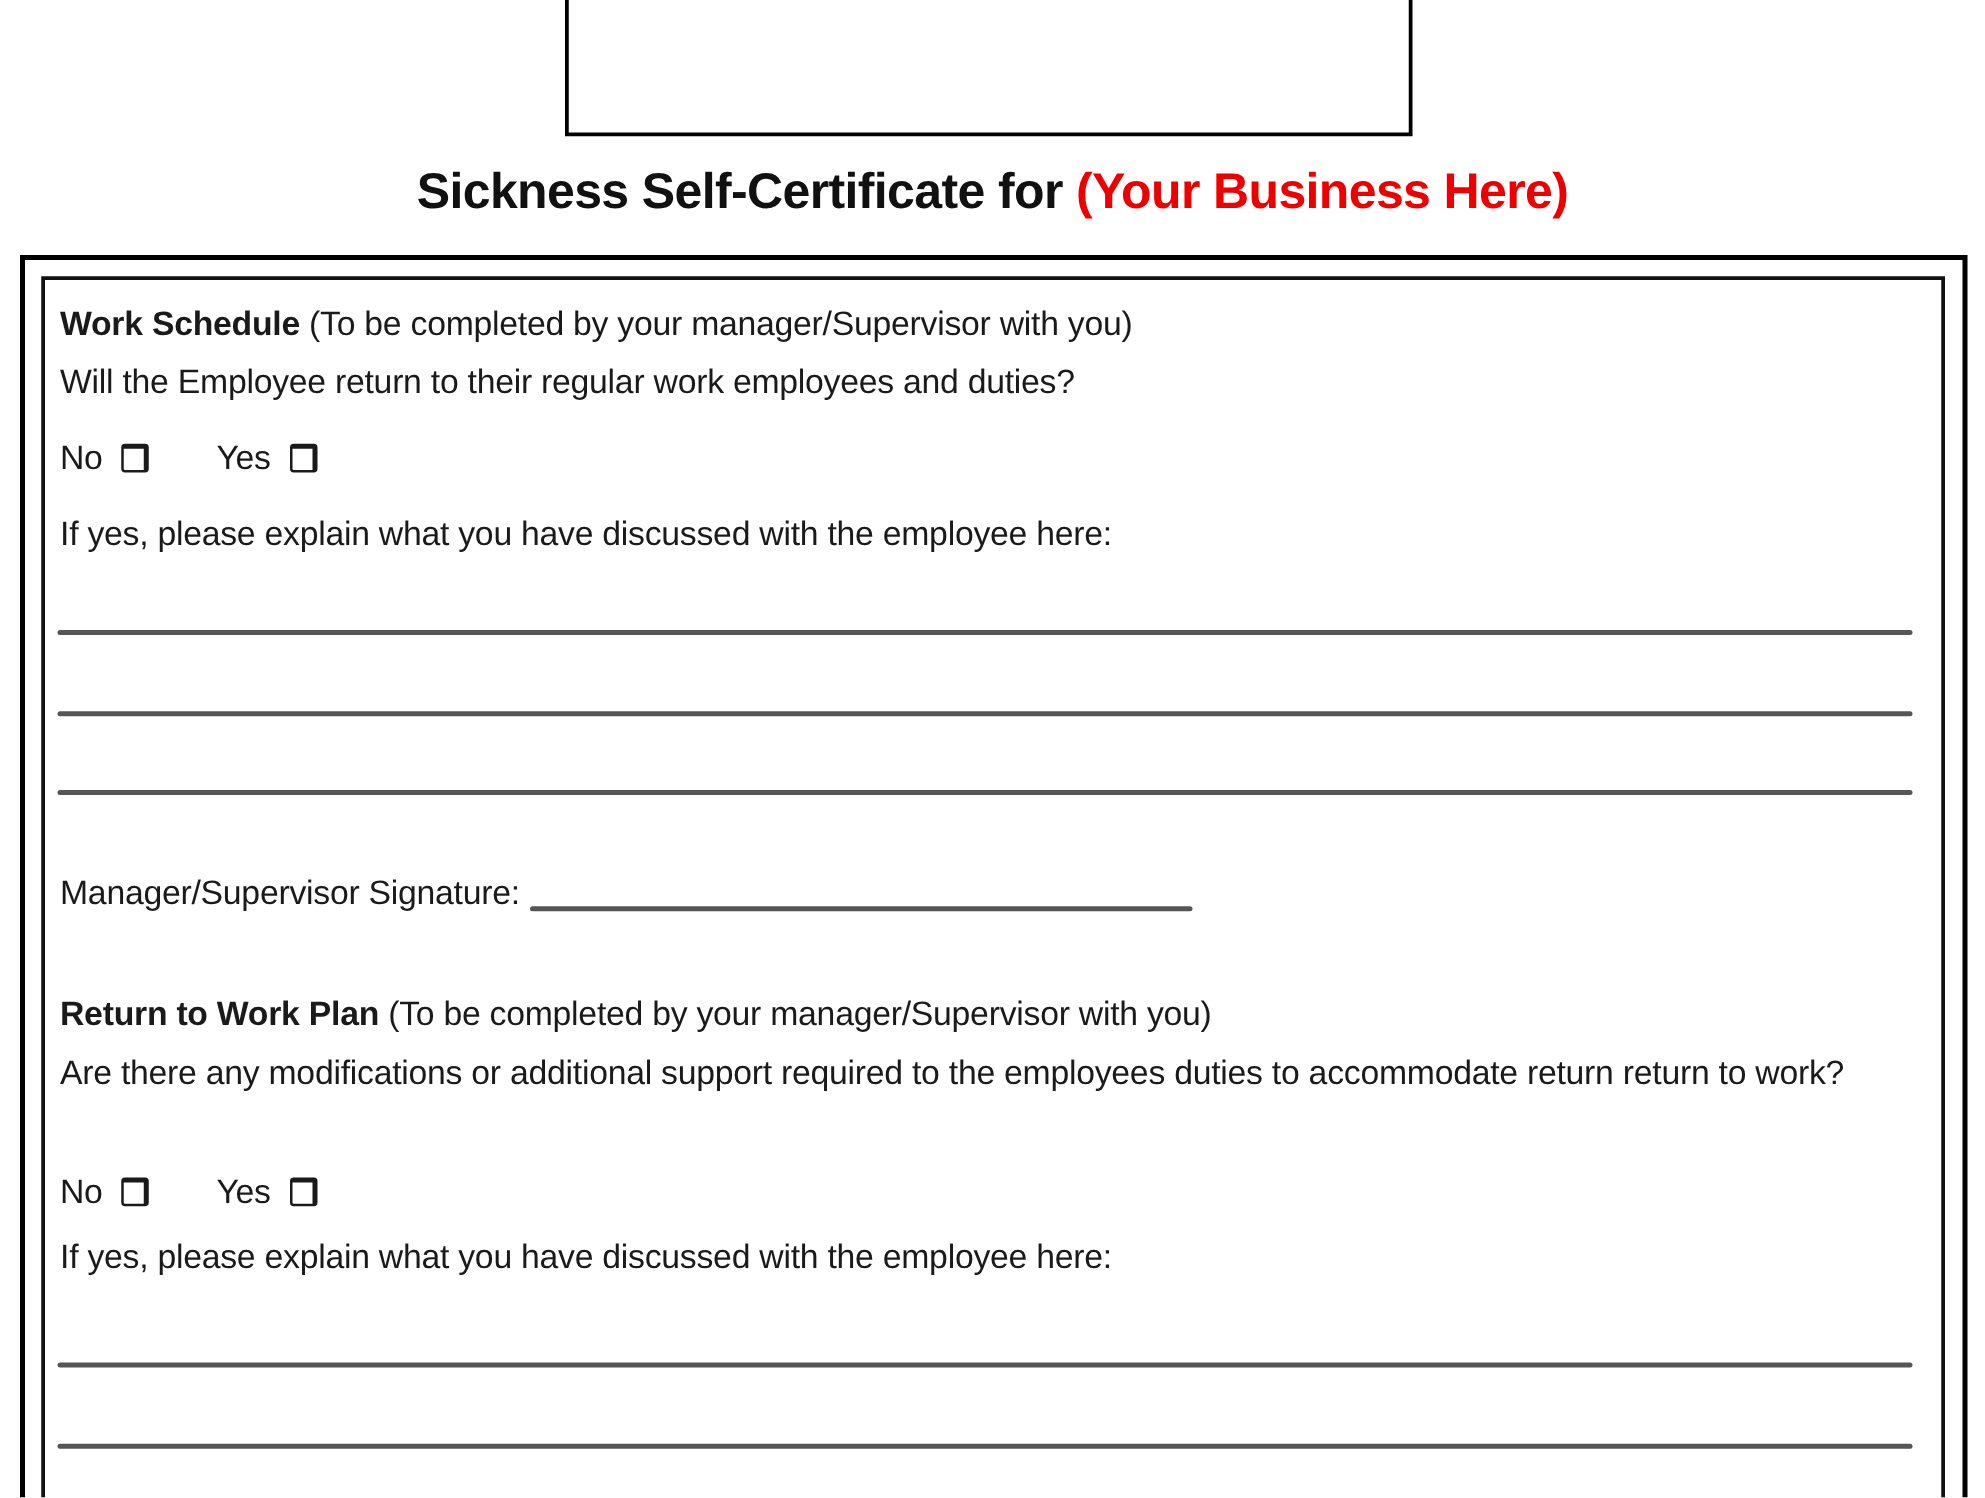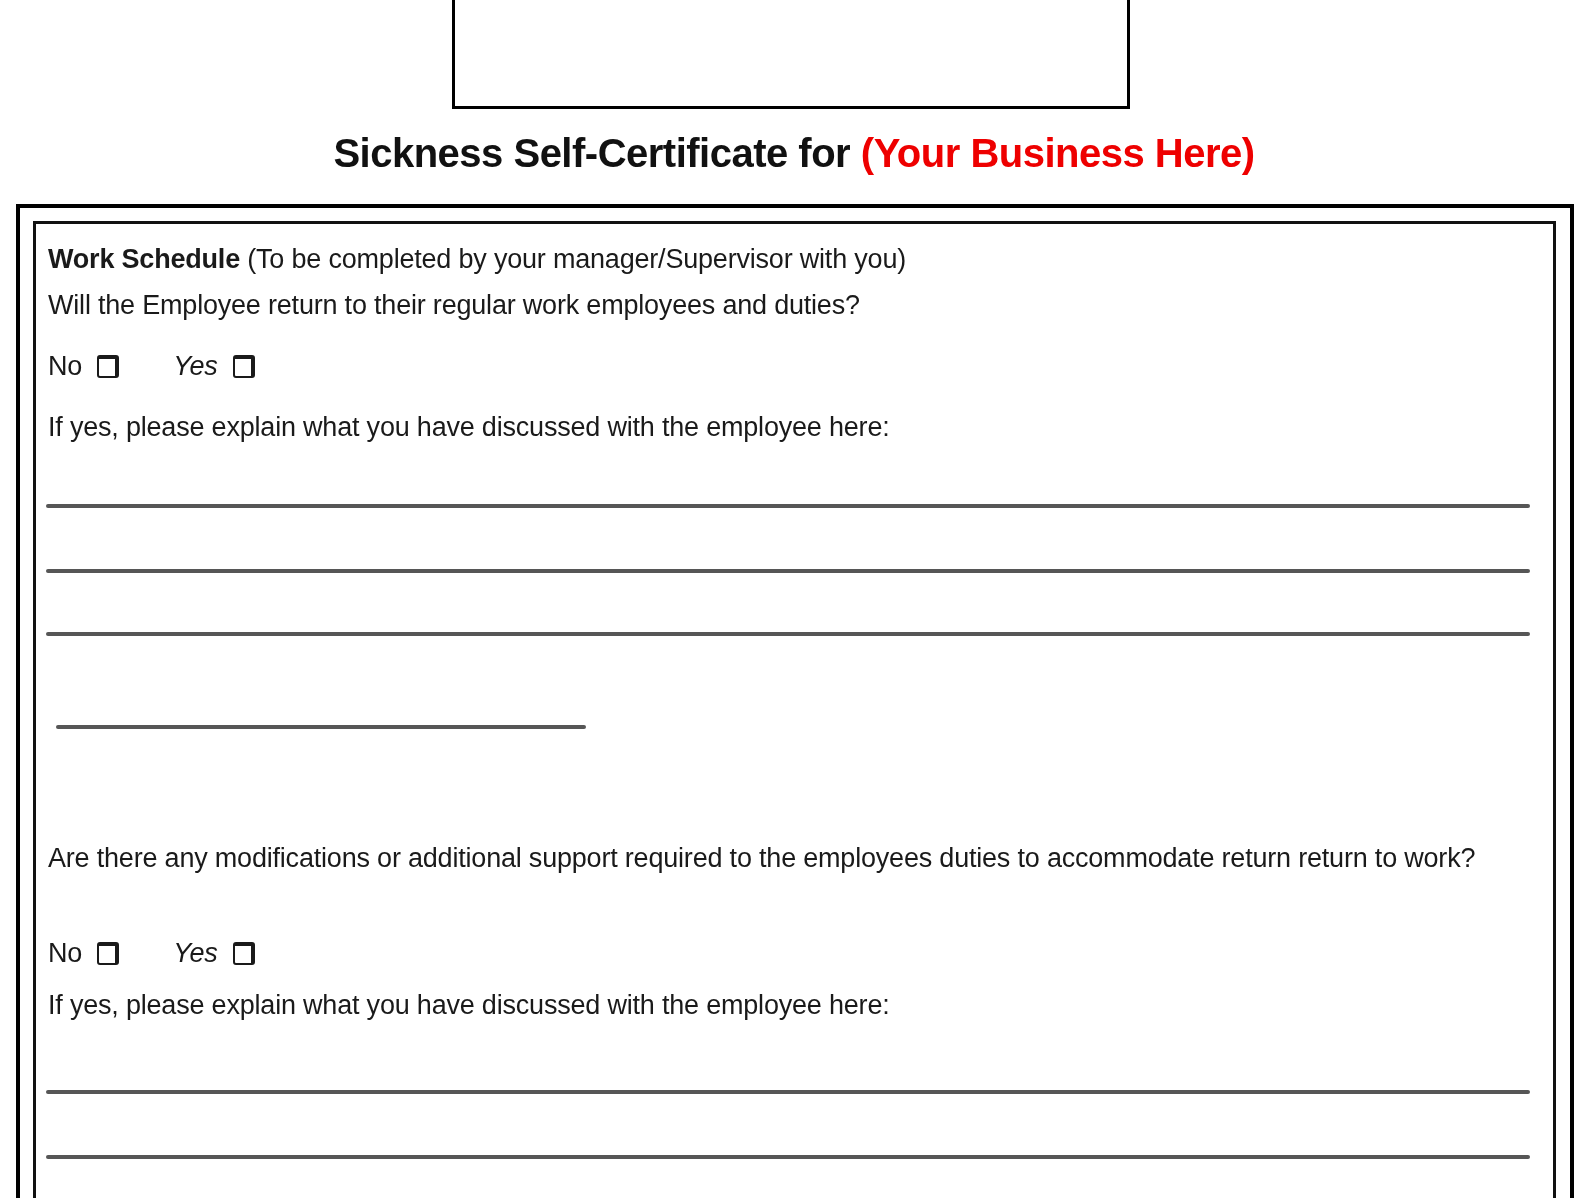--- a/index.html
+++ b/index.html
@@ -67,21 +67,21 @@
     box-sizing:border-box;
     width:22px;height:23px;
     border:2px solid #1a1a1a;
     border-top-width:4px;
     border-right-width:4px;
     border-radius:3px;
     background:#fff;
     vertical-align:-3px;
     margin-left:15px;
   }
-  .yes-label{ margin-left:54px;font-style:italic; }
+  .yes-label{ margin-left:54px; }
   .answer-line{
     position:absolute;
     left:10px;
     width:1484px;height:4px;
     background:#565656;
     border-radius:2px;
   }
   .sig-line{
     display:inline-block;
     width:530px;height:4px;
@@ -108,22 +108,23 @@
       <div class="row" style="top:66px">Will the Employee return to their regular work employees and duties?</div>
 
       <div class="row" style="top:127px"><span>No</span><span class="cb"></span><span class="yes-label">Yes</span><span class="cb"></span></div>
 
       <div class="row" style="top:188px">If yes, please explain what you have discussed with the employee here:</div>
 
       <div class="answer-line" style="top:280px"></div>
       <div class="answer-line" style="top:345px"></div>
       <div class="answer-line" style="top:408px"></div>
 
-      <div class="row" style="top:475px"><span class="sig-line"></span></div>
+      <div class="row" style="top:475px"><span>Manager/Supervisor Signature:</span><span class="sig-line"></span></div>
 
+      <div class="row" style="top:572px"><span class="bold">Return to Work Plan</span> <span>(To be completed by your manager/Supervisor with you)</span></div>
 
       <div class="row" style="top:619px">Are there any modifications or additional support required to the employees duties to accommodate return return to work?</div>
 
       <div class="row" style="top:714px"><span>No</span><span class="cb"></span><span class="yes-label">Yes</span><span class="cb"></span></div>
 
       <div class="row" style="top:766px">If yes, please explain what you have discussed with the employee here:</div>
 
       <div class="answer-line" style="top:866px"></div>
       <div class="answer-line" style="top:931px"></div>
 

